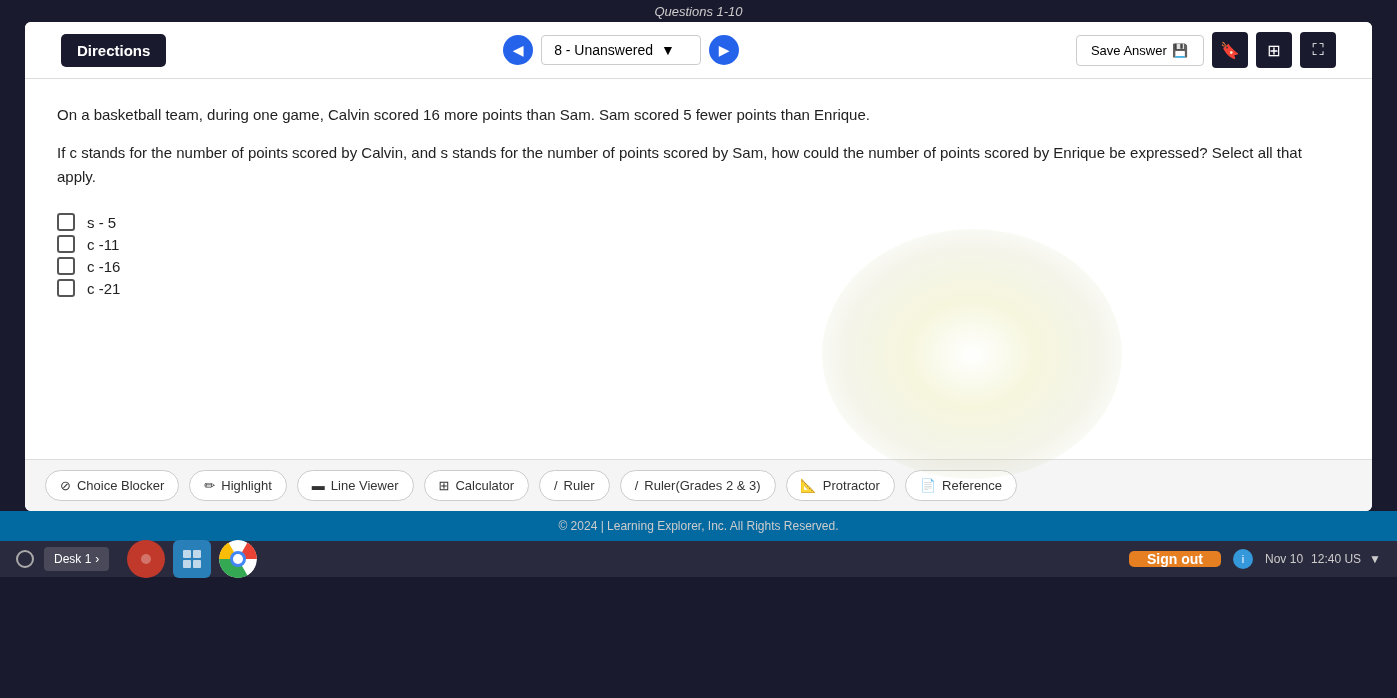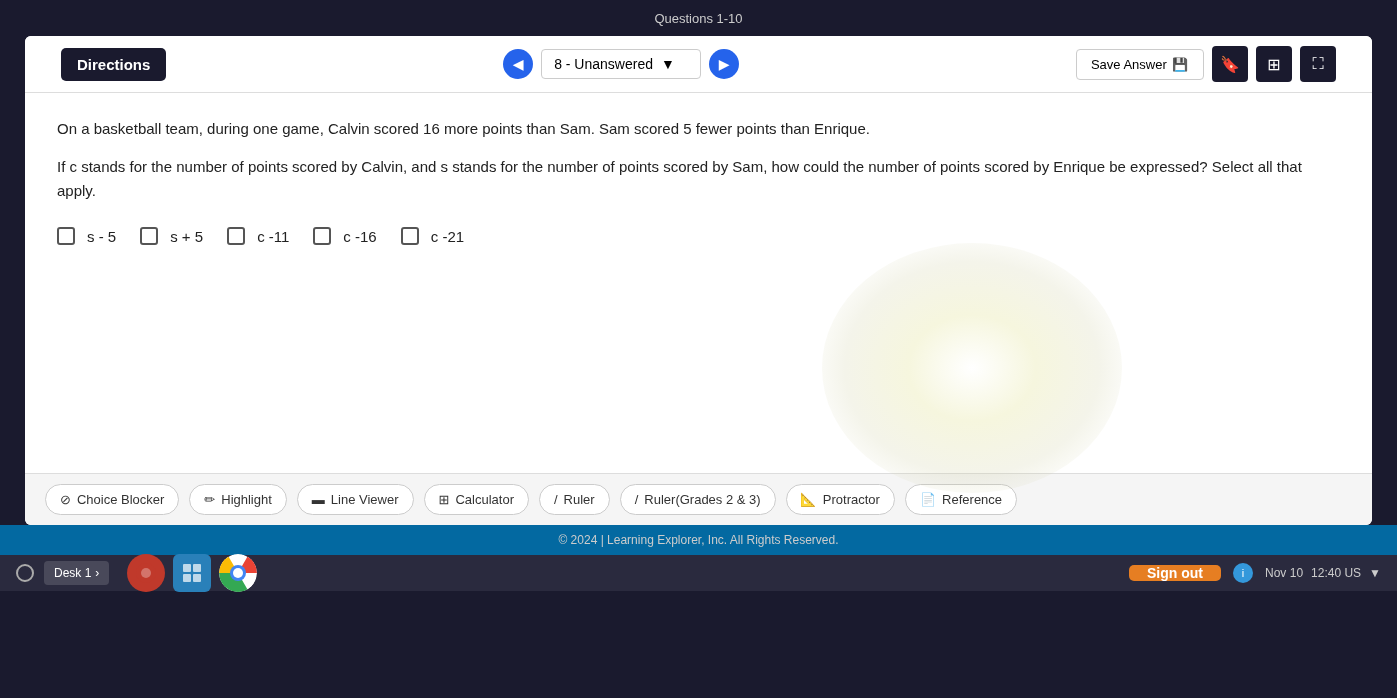--- a/index.html
+++ b/index.html
@@ -8,26 +8,27 @@
       background: #1a1a2e;
       width: 1397px;
       height: 698px;
       overflow: hidden;
       position: relative;
     }
 
     
     .top-bar {
       background: #1a1a2e;
-      height: 36px;
+      height: 22px;
       display: flex;
       align-items: center;
       justify-content: center;
       color: #ccc;
       font-size: 13px;
+      font-style: italic;
     }
 
     
     .main-area {
       background: #fff;
       margin: 0 25px;
       border-radius: 6px;
       overflow: hidden;
     }
 
@@ -136,22 +137,22 @@
 
     .question-subtext {
       font-size: 15px;
       line-height: 1.6;
       color: #222;
       margin-bottom: 24px;
     }
 
     .answer-choices {
       display: flex;
-      flex-direction: row;
-      gap: 24px;
+      flex-direction: column;
+      gap: 4px;
     }
 
     .choice-item {
       display: flex;
       align-items: center;
       gap: 12px;
       cursor: pointer;
     }
 
     .choice-checkbox {
@@ -345,24 +346,20 @@
     <p class="question-text">On a basketball team, during one game, Calvin scored 16 more points than Sam. Sam scored 5 fewer points than Enrique.</p>
     <p class="question-subtext">If c stands for the number of points scored by Calvin, and s stands for the number of points scored by Sam, how could the number of points scored by Enrique be expressed? Select all that apply.</p>
 
     <div class="answer-choices">
       <div class="choice-item">
         <div class="choice-checkbox"></div>
         <span class="choice-label">s - 5</span>
       </div>
       <div class="choice-item">
         <div class="choice-checkbox"></div>
-        <span class="choice-label">s + 5</span>
-      </div>
-      <div class="choice-item">
-        <div class="choice-checkbox"></div>
         <span class="choice-label">c -11</span>
       </div>
       <div class="choice-item">
         <div class="choice-checkbox"></div>
         <span class="choice-label">c -16</span>
       </div>
       <div class="choice-item">
         <div class="choice-checkbox"></div>
         <span class="choice-label">c -21</span>
       </div>

